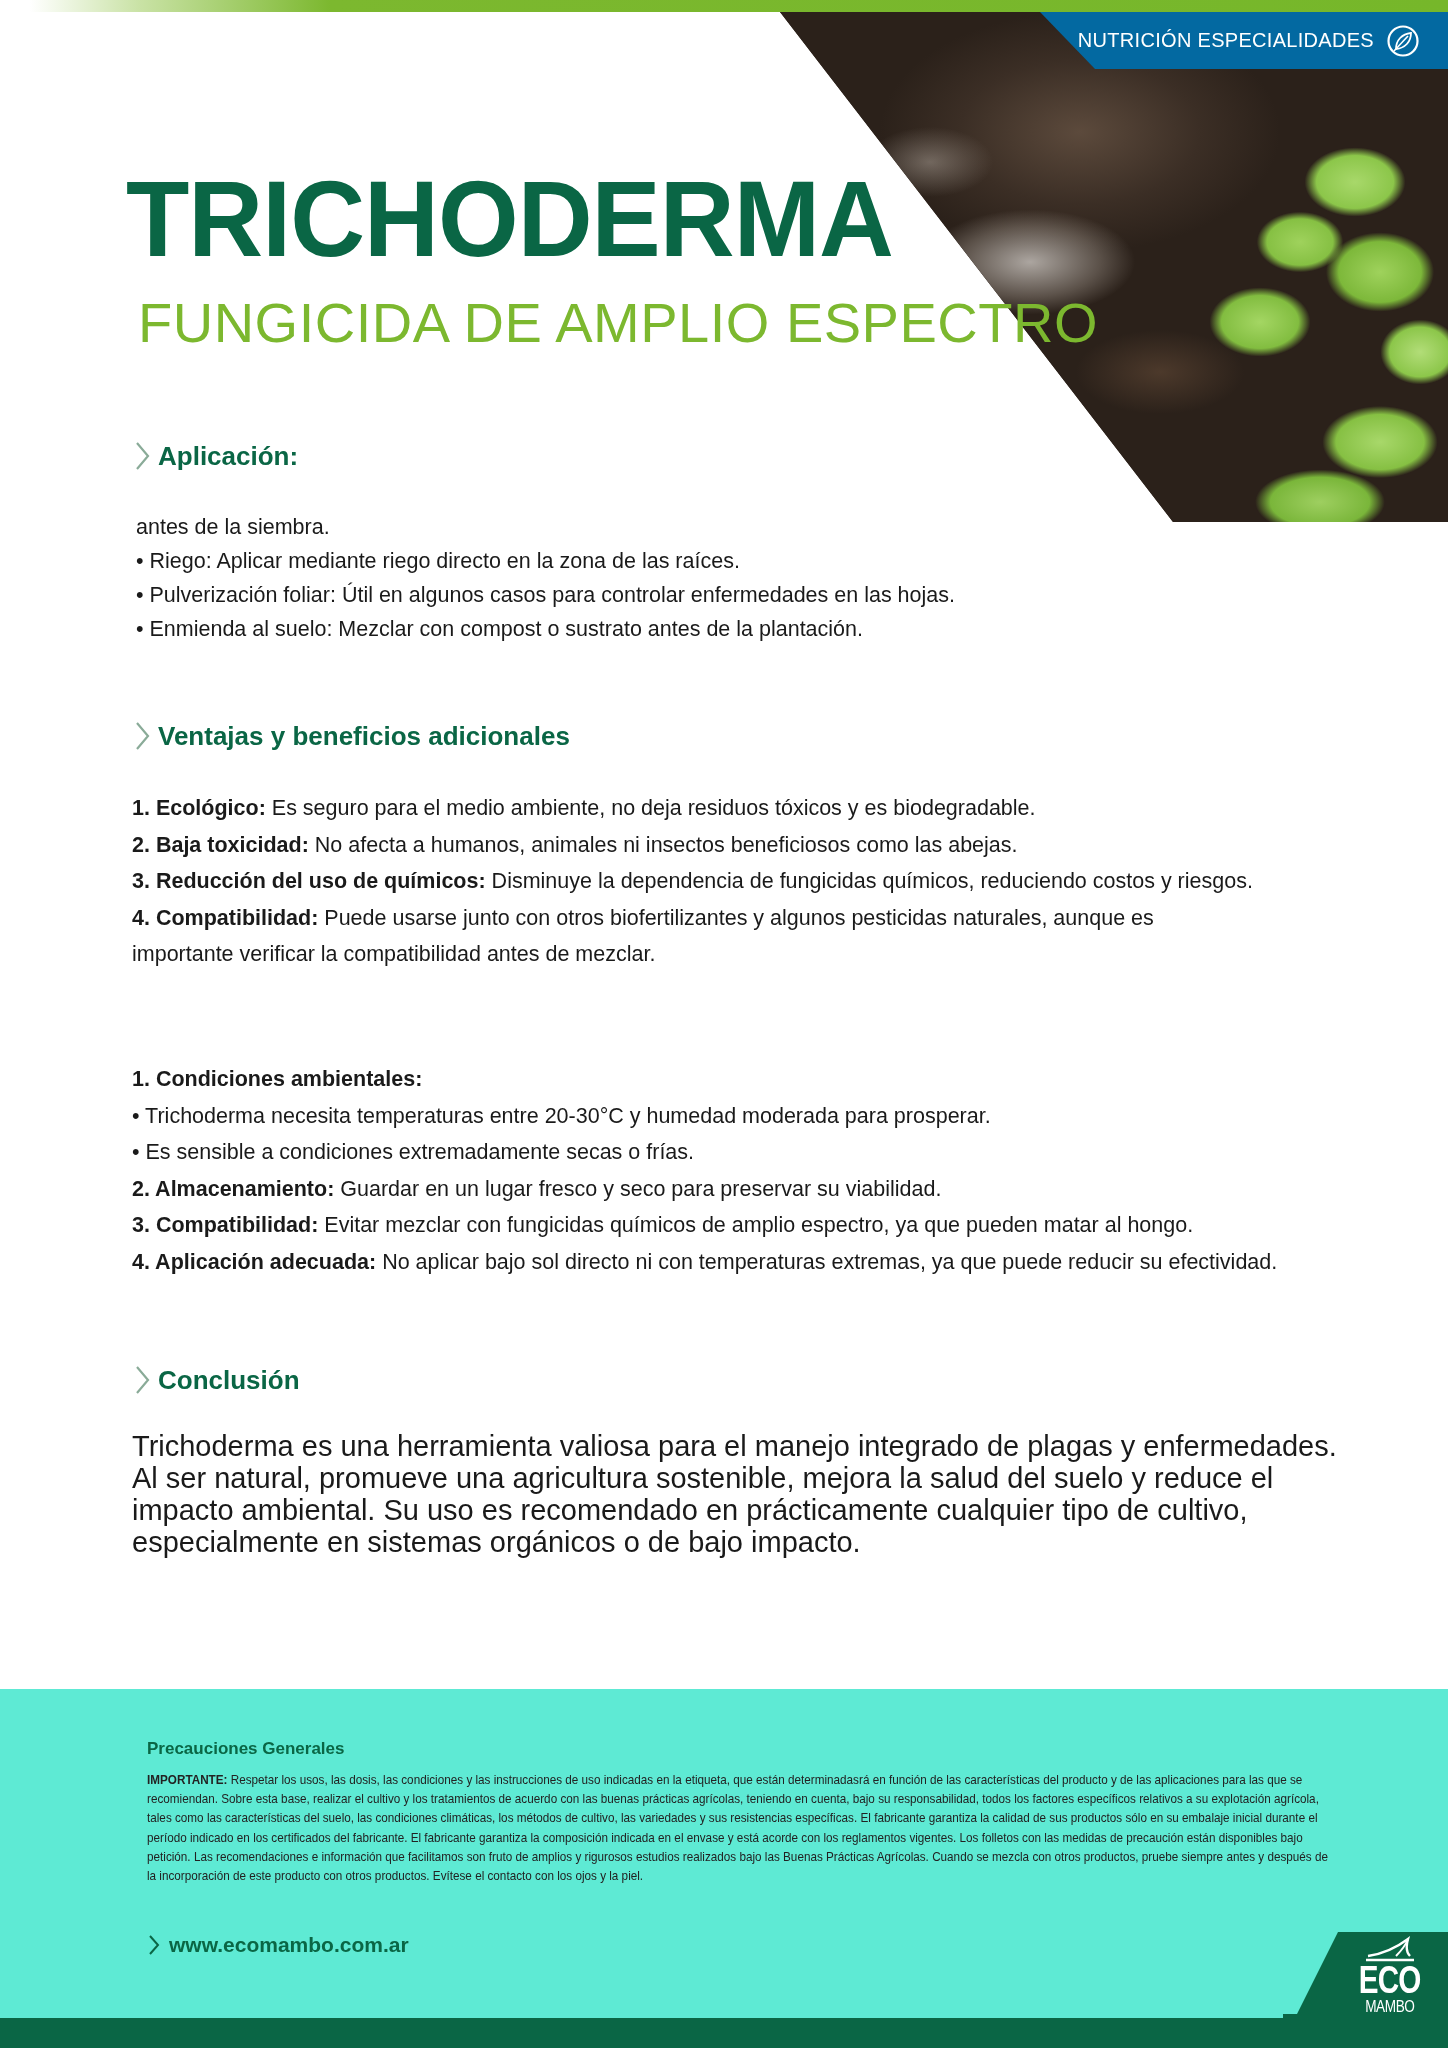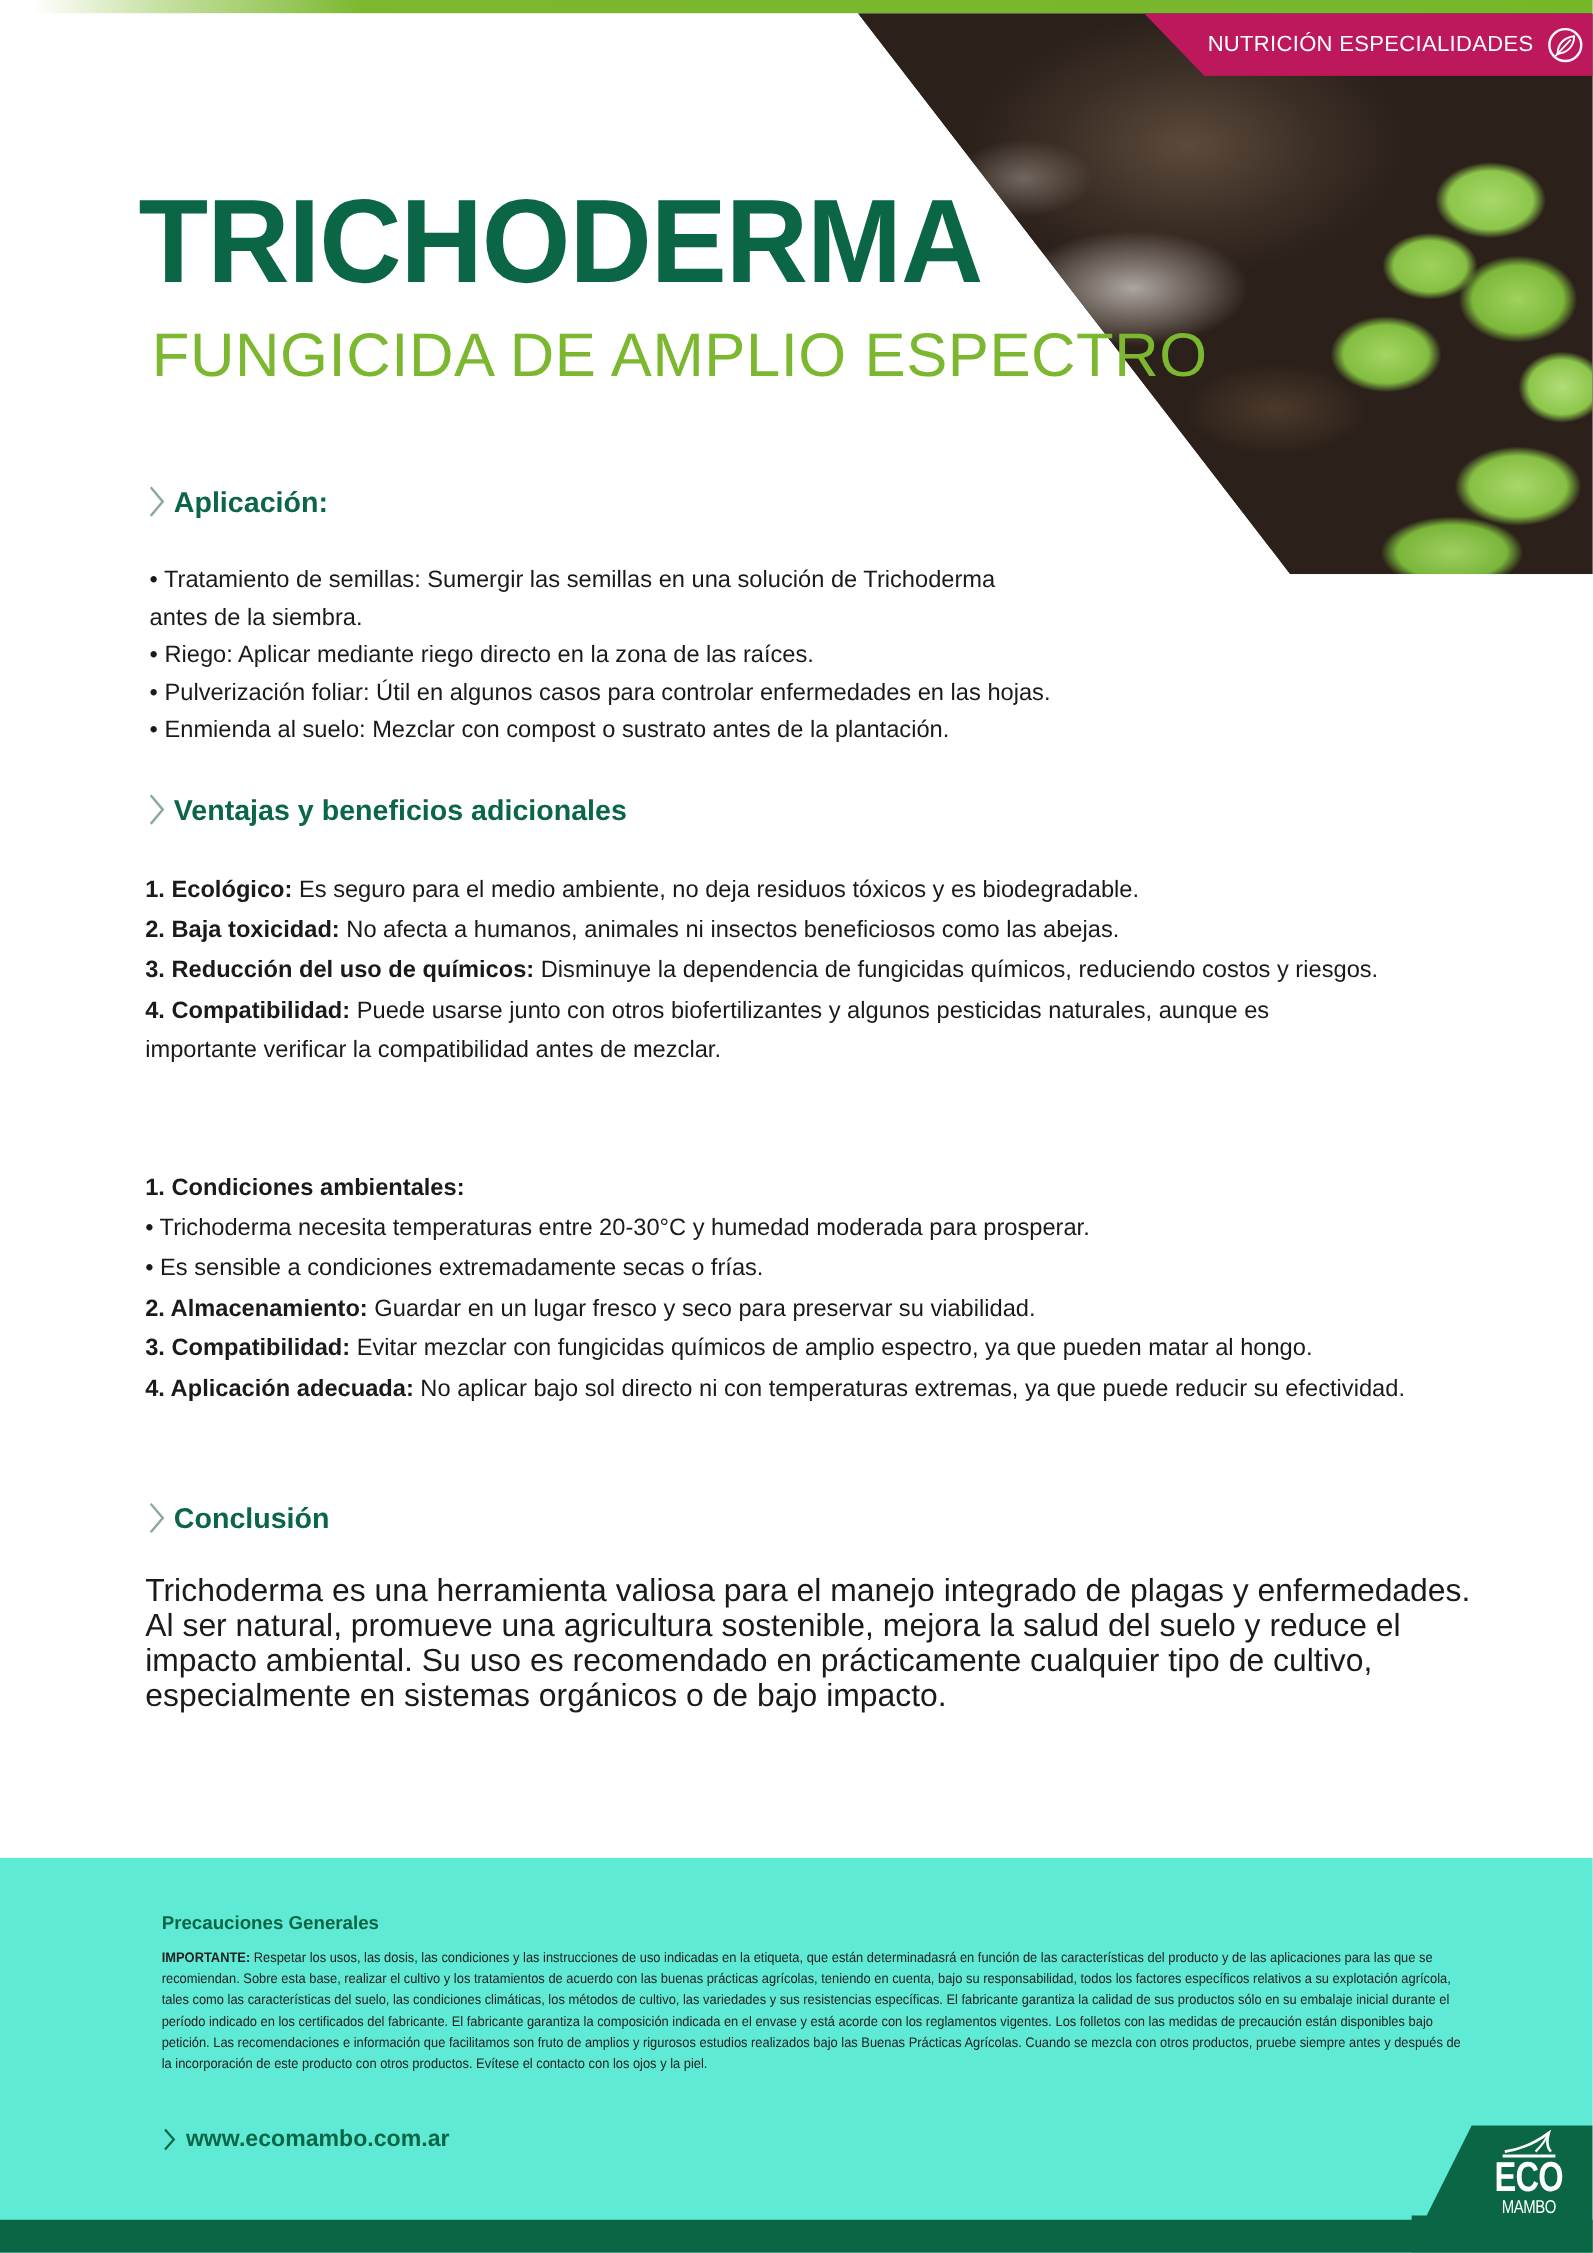--- a/index.html
+++ b/index.html
@@ -27,23 +27,23 @@
       radial-gradient(ellipse 140px 70px at 250px 250px, rgba(215,210,205,0.75) 0%, rgba(180,170,160,0.35) 50%, rgba(0,0,0,0) 75%),
       radial-gradient(ellipse 90px 50px at 150px 150px, rgba(190,180,170,0.45) 0%, rgba(0,0,0,0) 70%),
       radial-gradient(ellipse 120px 60px at 380px 360px, rgba(80,60,45,0.9) 0%, rgba(0,0,0,0) 70%),
       radial-gradient(ellipse 200px 120px at 300px 120px, #5c4a3c 0%, #3b2e25 60%, #2b211a 100%),
       #2f241c;
   }
 
   
   .category-tab {
     position: absolute; left: 1040px; top: 12px; width: 408px; height: 57px;
-    background: #be185d;
+    background: #0369a1;
     clip-path: polygon(0 0, 100% 0, 100% 100%, 55px 100%);
-    display: flex; align-items: center; justify-content: flex-end; padding-right: 8px;
+    display: flex; align-items: center; justify-content: flex-end; padding-right: 28px;
   }
   .category-label { color: #ffffff; font-size: 20px; letter-spacing: 0.3px; margin-right: 12px; }
   .leaf-icon { width: 34px; height: 34px; display: inline-block; }
 
   
   .title {
     position: absolute; left: 126px; top: 165px;
     font-size: 108px; font-weight: 700; color: #0a6645; letter-spacing: -1px; line-height: 1;
     transform: scaleX(0.96); transform-origin: left;
   }
@@ -132,21 +132,20 @@
 <div class="subtitle">FUNGICIDA DE AMPLIO ESPECTRO</div>
 
 <section class="section" id="sec-aplicacion">
   <h2 class="section-heading">
     <svg class="chev-icon" viewBox="0 0 20 32">
         <polyline points="5,3 16,16 5,29" fill="none" stroke="#8aab98" stroke-width="2.2"></polyline>
       </svg>
     <span>Aplicación:</span>
   </h2>
   <div class="body-text">
-    <p>• Tratamiento de semillas: Sumergir las semillas en una solución de Trichoderma</p>
     <p>antes de la siembra.</p>
     <p>• Riego: Aplicar mediante riego directo en la zona de las raíces.</p>
     <p>• Pulverización foliar: Útil en algunos casos para controlar enfermedades en las hojas.</p>
     <p>• Enmienda al suelo: Mezclar con compost o sustrato antes de la plantación.</p>
   </div>
 </section>
 
 <section class="section" id="sec-ventajas">
   <h2 class="section-heading">
     <svg class="chev-icon" viewBox="0 0 20 32">

